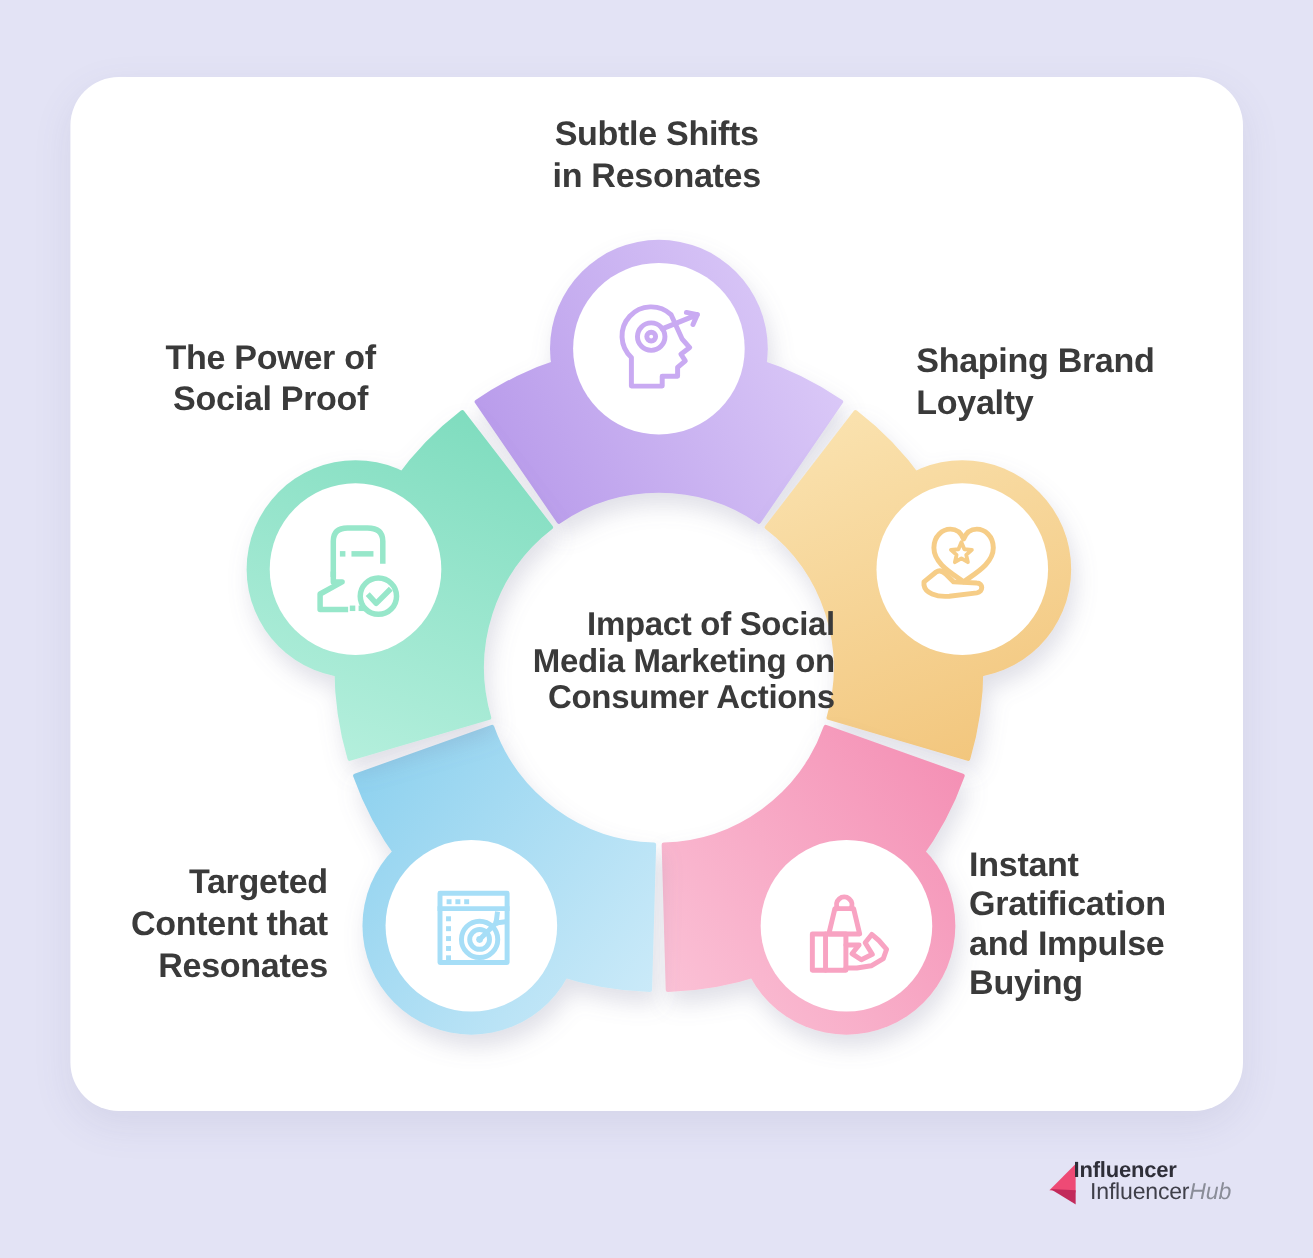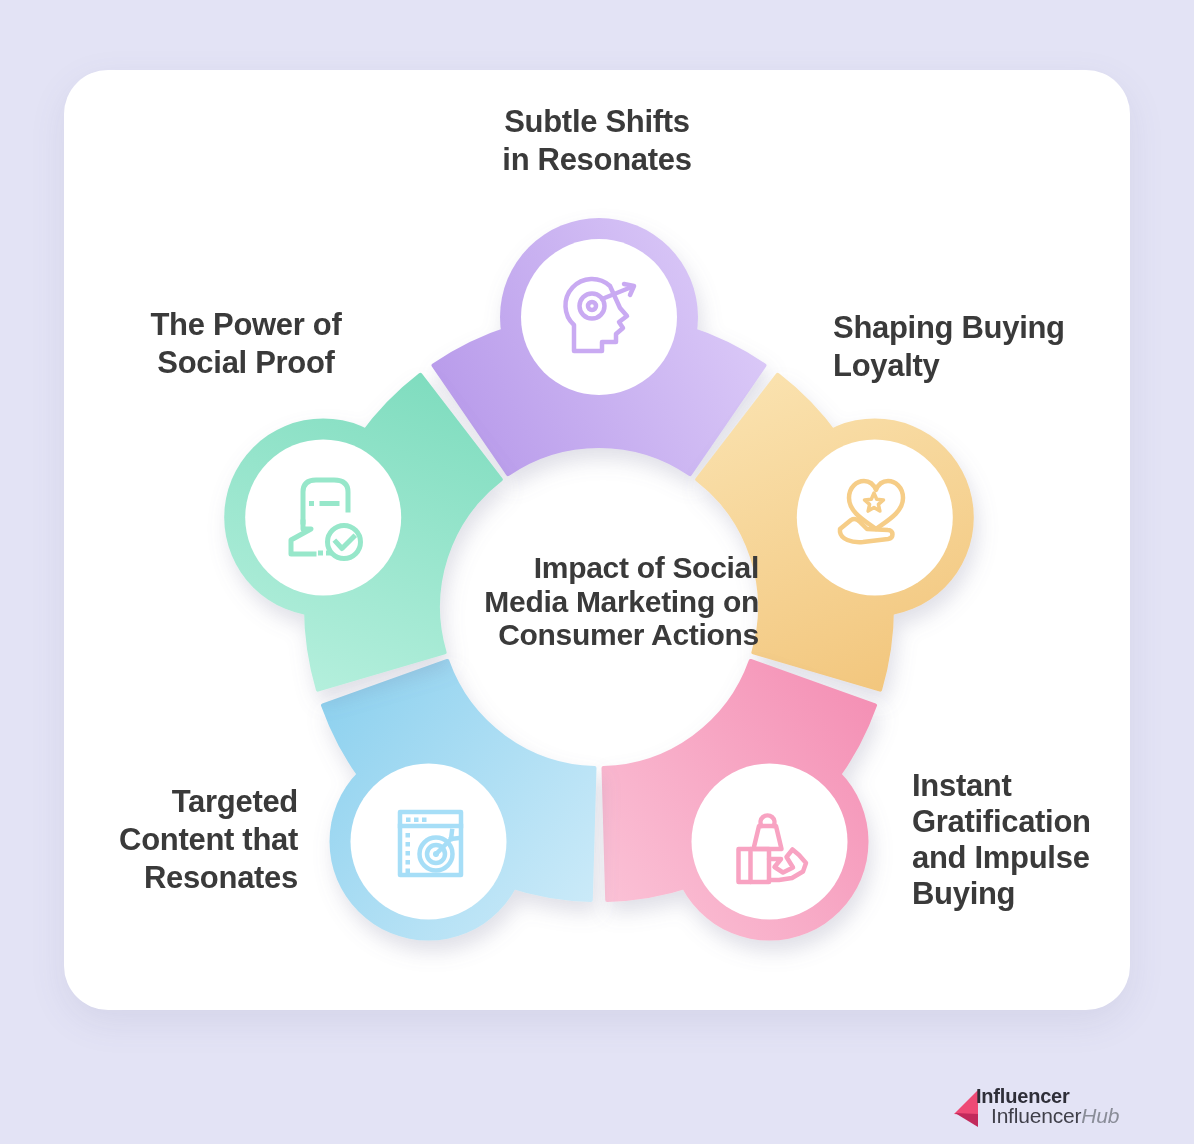--- a/index.html
+++ b/index.html
@@ -23,21 +23,21 @@
     font-size:31px;
     line-height:38px;
     white-space:pre-line;
     letter-spacing:-0.3px;
   }
   .label.center-title{
     font-size:30px;line-height:33.5px;
   }
   .label.four-line{line-height:36px;}
   .logo{
-    position:absolute;left:952px;top:1052px;width:200px;height:50px;margin-top:32px;
+    position:absolute;left:952px;top:1052px;width:200px;height:50px;
   }
   .logo-arrow{position:absolute;left:0;top:2px;}
   .logo-text{position:absolute;left:24px;top:2px;white-space:nowrap;}
   .logo-line1{
     font-weight:700;font-size:20px;line-height:20px;color:#2e2e38;letter-spacing:-0.2px;
   }
   .logo-line2{
     font-weight:400;font-size:21px;line-height:20px;color:#3f3f49;
     padding-left:15px;letter-spacing:-0.2px;
   }
@@ -148,24 +148,24 @@
         <rect x="48" y="78.5" width="5" height="5" stroke="none" fill="#97e7ca"></rect>
         <circle cx="66" cy="70" r="16.5"></circle>
         <path d="M58,70 L64,76.5 L75.5,65"></path>
       </g>
     </g>
   </svg>
 
   <div class="label" style="left:397px;top:103px;width:400px;text-align:center;">Subtle Shifts
 in Resonates</div>
 
-  <div class="label" style="left:833px;top:309px;width:280px;text-align:left;">Shaping Buying
+  <div class="label" style="left:833px;top:309px;width:280px;text-align:left;">Shaping Brand
 Loyalty</div>
 
-  <div class="label four-line" style="left:912px;top:768px;width:240px;text-align:left;">Instant
+  <div class="label four-line" style="left:881px;top:768px;width:240px;text-align:left;">Instant
 Gratification
 and Impulse
 Buying</div>
 
   <div class="label" style="left:86px;top:306px;width:320px;text-align:center;">The Power of
 Social Proof</div>
 
   <div class="label" style="left:38px;top:783px;width:260px;text-align:right;">Targeted
 Content that
 Resonates</div>

